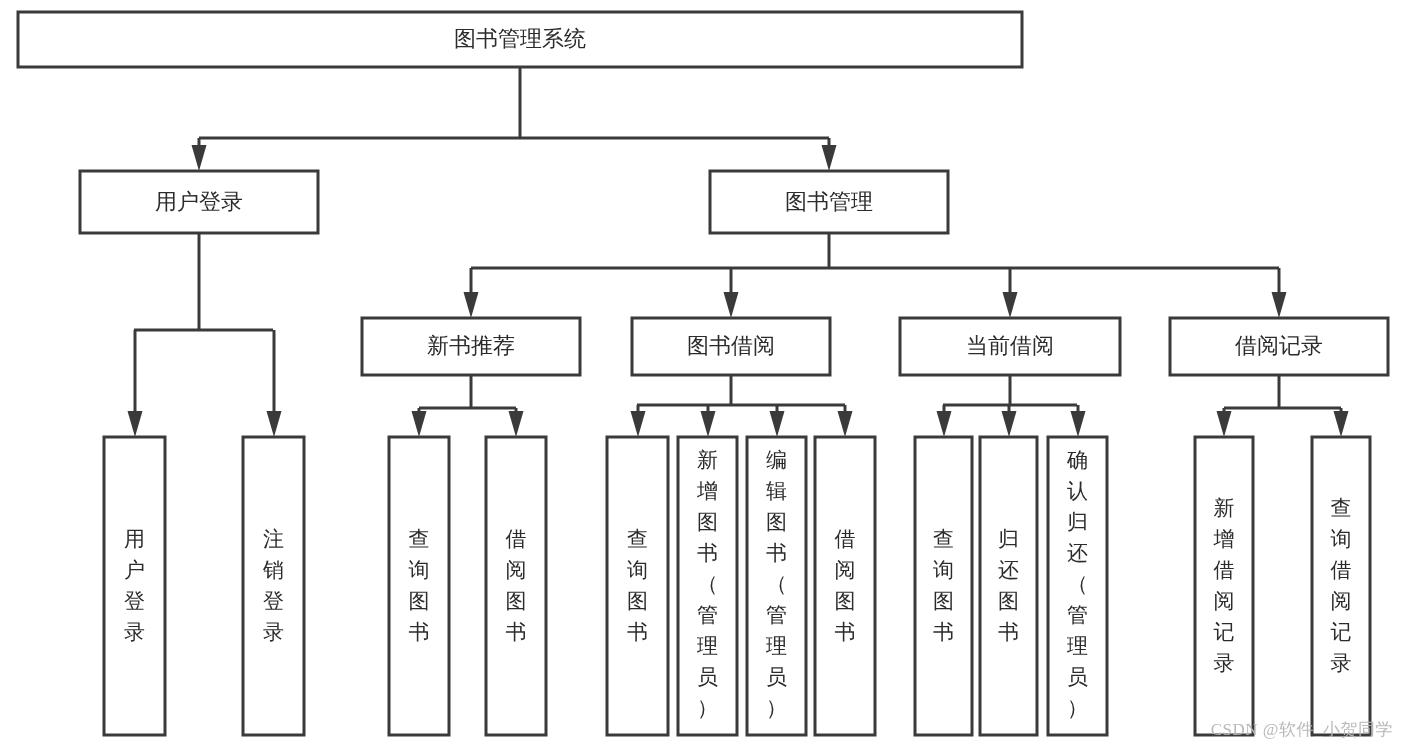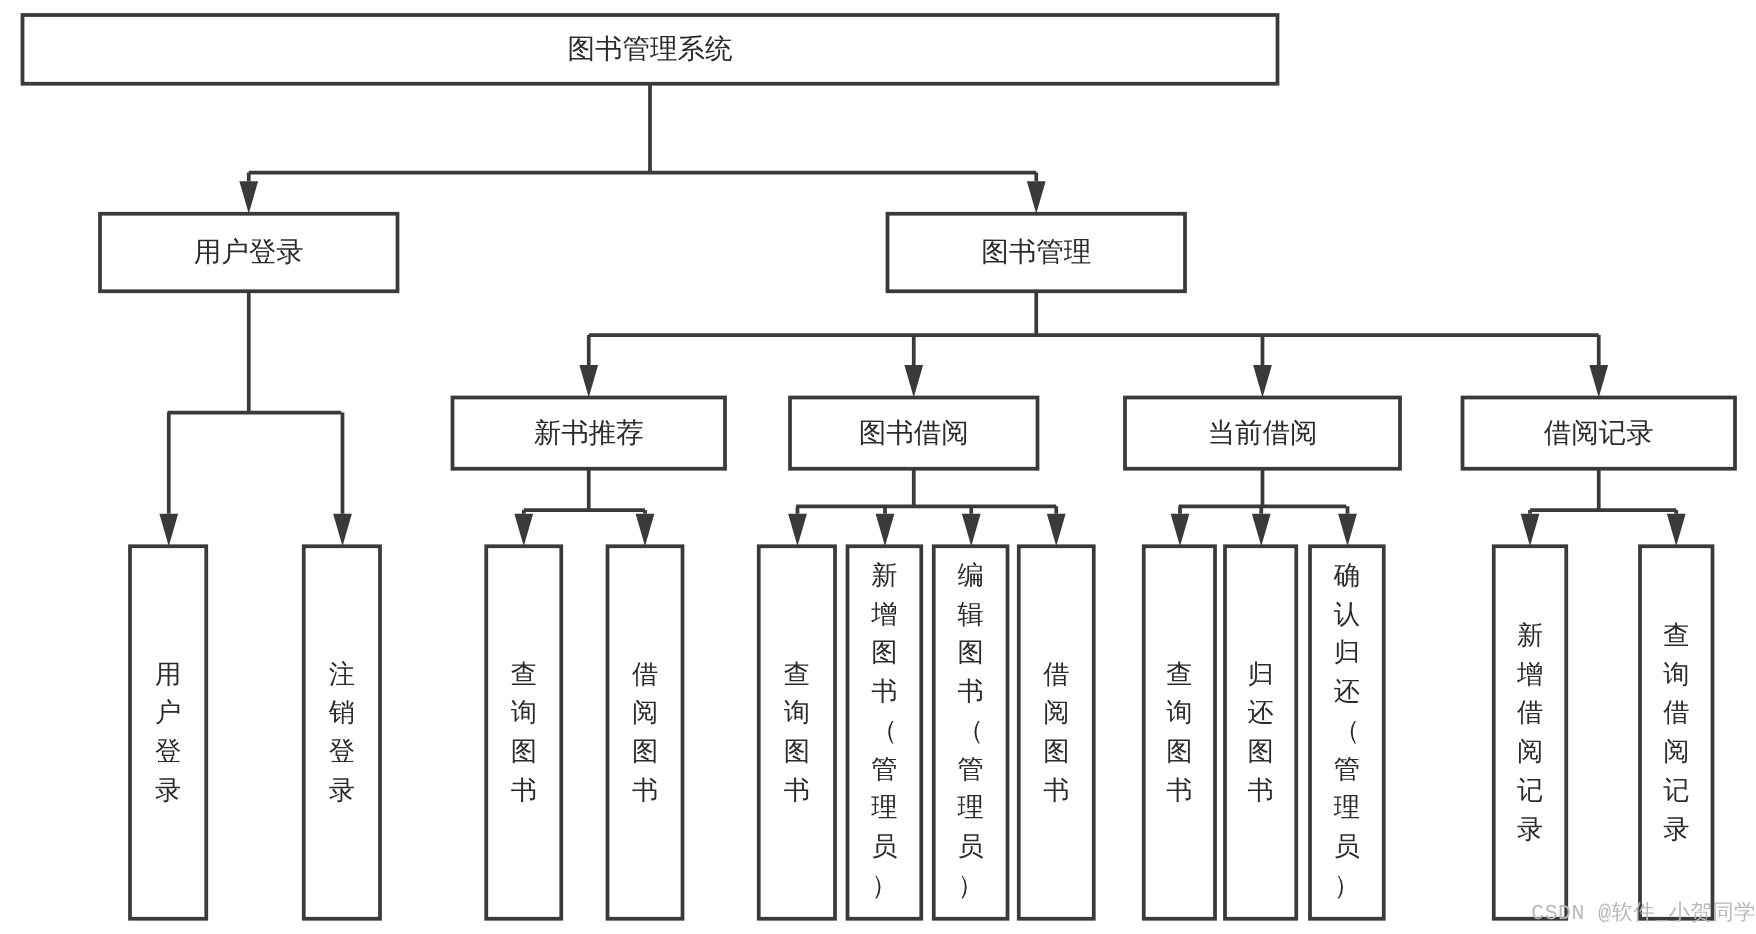--- a/index.html
+++ b/index.html
@@ -50,23 +50,23 @@
     dominant-baseline: middle;
   }
   .node-label-vertical {
     font-family: "Liberation Sans", "DejaVu Sans", sans-serif;
     fill: #2b2b2b;
     font-size: 21px;
     text-anchor: middle;
   }
   .watermark {
     position: absolute;
-    right: 0;
+    right: 12px;
     bottom: 6px;
-    font-family: Liberation Mono, monospace;
+    font-family: Liberation Serif, serif;
     font-size: 17px;
     color: #b9b9b9;
     white-space: nowrap;
     letter-spacing: 0.5px;
     pointer-events: none;
   }
 </style>
 </head>
 <body>
 

